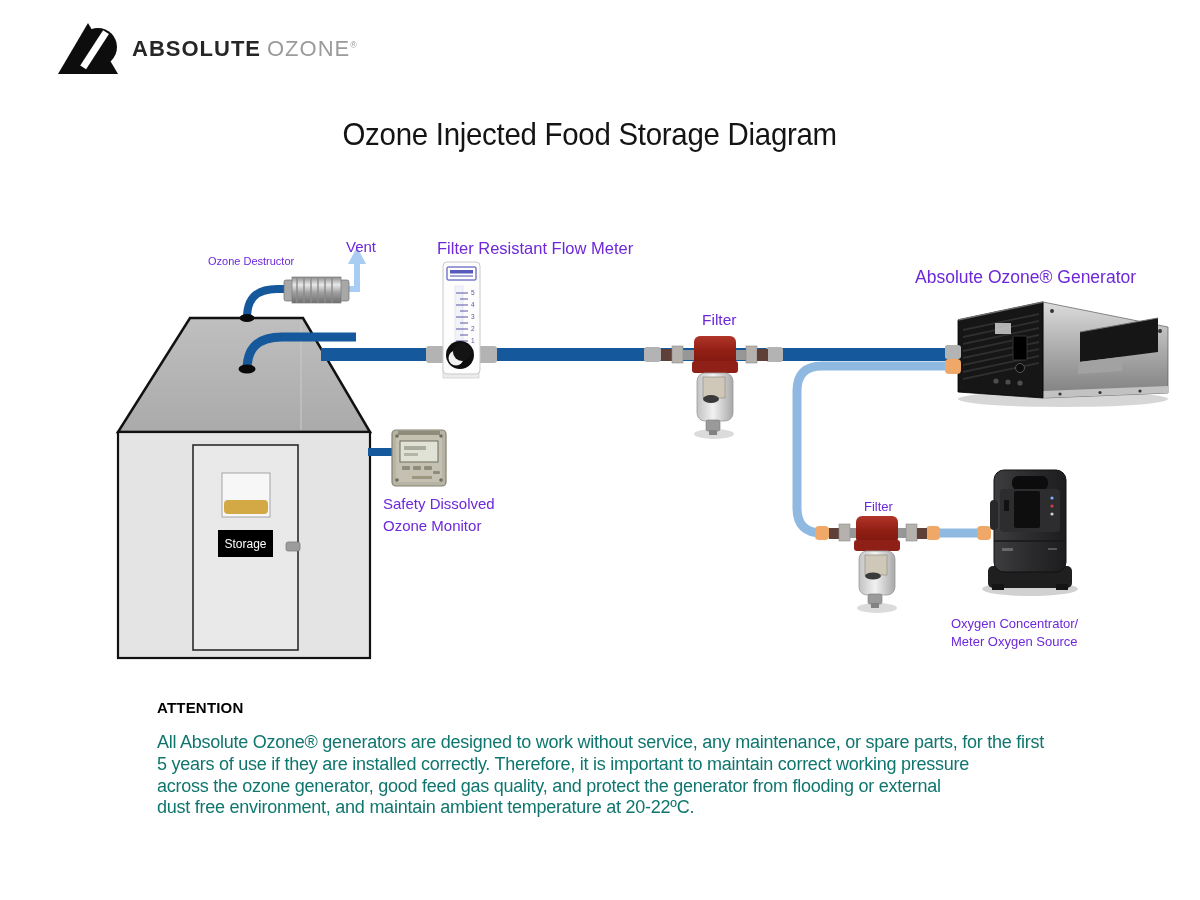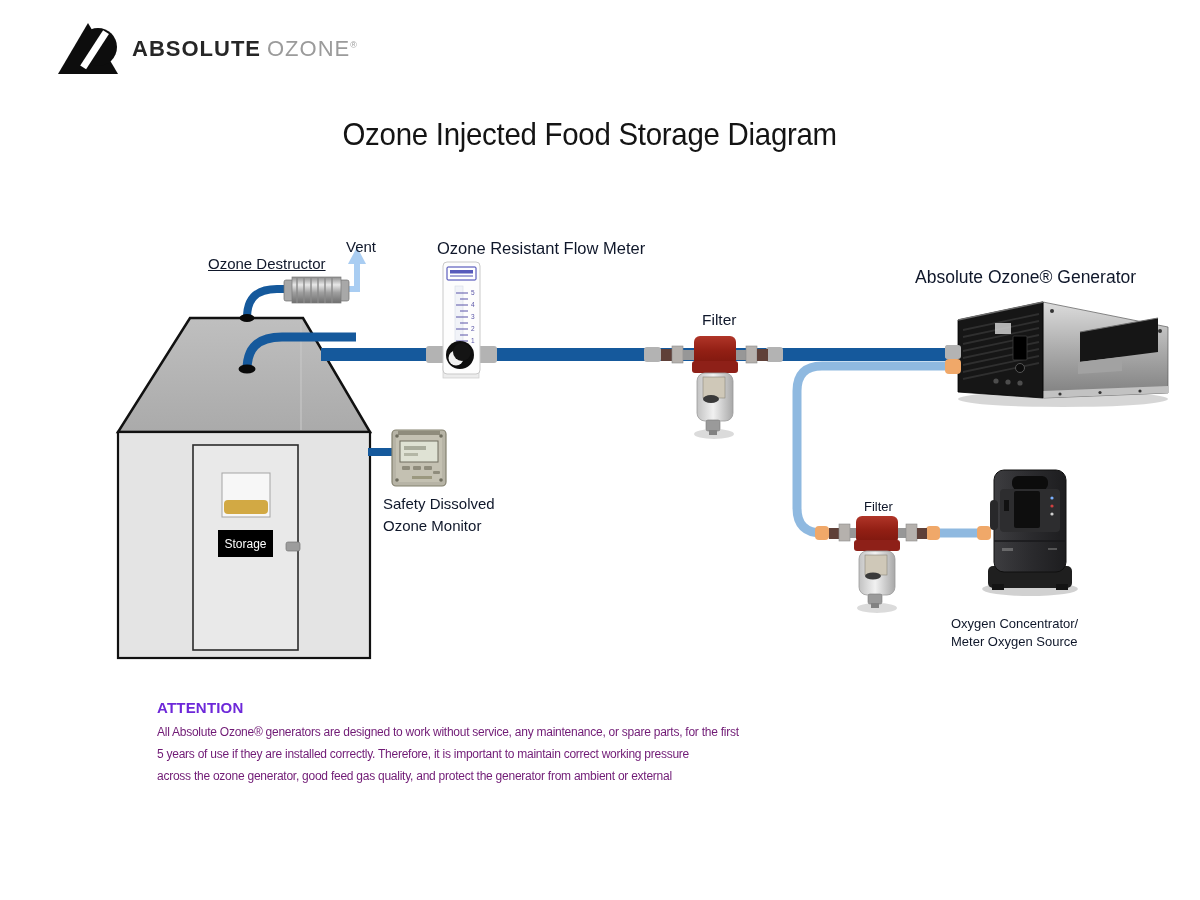--- a/index.html
+++ b/index.html
@@ -1,30 +1,30 @@
 <!DOCTYPE html>
 <html><head>
 <meta charset="utf-8">
 <style>
   html,body{margin:0;padding:0;background:#ffffff;}
   .canvas{position:relative;width:1200px;height:855px;background:#ffffff;overflow:hidden;
           font-family:"Liberation Sans",sans-serif;color:#1f1f1f;}
   .abs{position:absolute;}
-  .lbl{position:absolute;color:#0f172a;white-space:nowrap;}
+  .lbl{position:absolute;color:#6d28d9;white-space:nowrap;}
   .logo-wrap{position:absolute;left:57px;top:22px;display:flex;align-items:center;}
   .logo-text{margin-left:13px;font-size:22px;letter-spacing:1px;white-space:nowrap;}
   .logo-bold{font-weight:bold;color:#262626;}
   .logo-light{font-weight:normal;color:#9b9b9b;margin-left:6px;}
   .logo-reg{font-size:9px;color:#9b9b9b;vertical-align:super;}
   .title{position:absolute;left:0;top:116px;width:1180px;text-align:center;}
   .title span{display:inline-block;font-size:32px;font-weight:400;color:#141414;
               transform:scaleX(0.92);transform-origin:center;letter-spacing:-0.3px;}
   .attention{position:absolute;left:157px;top:699px;width:1040px;}
-  .attention-head{font-size:15px;font-weight:bold;color:#6d28d9;letter-spacing:0.2px;margin-bottom:6px;}
-  .attention-line{font-size:12px;line-height:21.8px;letter-spacing:-0.25px;color:#701a75;white-space:nowrap;}
+  .attention-head{font-size:15px;font-weight:bold;color:#000000;letter-spacing:0.2px;margin-bottom:16px;}
+  .attention-line{font-size:18px;line-height:21.8px;letter-spacing:-0.25px;color:#0f766e;white-space:nowrap;}
   svg text{font-family:"Liberation Sans",sans-serif;}
 </style>
 </head>
 <body>
 
 <div class="canvas">
 
   <div class="logo-wrap">
     <svg width="62" height="54" viewBox="0 0 62 54">
       <polygon points="31,1 61,52 1,52" fill="#0d0d0d"></polygon>
@@ -263,34 +263,35 @@
         <circle cx="397" cy="436" r="1.8"></circle>
           <circle cx="441" cy="436" r="1.8"></circle>
         <circle cx="397" cy="480" r="1.8"></circle>
           <circle cx="441" cy="480" r="1.8"></circle>
       </g>
       <rect x="412" y="476" width="20" height="3" fill="#9b987f"></rect>
     </g>
   </svg>
 
   <div class="lbl" style="left:346px;top:238px;font-size:15px;">Vent</div>
-  <div class="lbl" style="left:208px;top:255px;font-size:15px;text-decoration:underline;">Ozone Destructor</div>
-  <div class="lbl" style="left:437px;top:239px;font-size:16.5px;">Ozone Resistant Flow Meter</div>
+  <div class="lbl" style="left:208px;top:255px;font-size:11px;">Ozone Destructor</div>
+  <div class="lbl" style="left:437px;top:239px;font-size:16.5px;">Filter Resistant Flow Meter</div>
   <div class="lbl" style="left:702px;top:311px;font-size:15.5px;">Filter</div>
   <div class="lbl" style="left:915px;top:267px;font-size:17.5px;">Absolute Ozone® Generator</div>
   <div class="lbl" style="left:383px;top:493px;font-size:15px;line-height:22px;">
     <div>Safety Dissolved</div>
     <div>Ozone Monitor</div>
   </div>
   <div class="lbl" style="left:864px;top:499px;font-size:13px;">Filter</div>
   <div class="lbl" style="left:951px;top:615px;font-size:13px;line-height:18px;">
     <div>Oxygen Concentrator/</div>
     <div>Meter Oxygen Source</div>
   </div>
 
   <div class="attention">
     <div class="attention-head">ATTENTION</div>
     <div class="attention-line">All Absolute Ozone® generators are designed to work without service, any maintenance, or spare parts, for the first</div>
     <div class="attention-line">5 years of use if they are installed correctly. Therefore, it is important to maintain correct working pressure</div>
-    <div class="attention-line">across the ozone generator, good feed gas quality, and protect the generator from ambient or external</div>
+    <div class="attention-line">across the ozone generator, good feed gas quality, and protect the generator from flooding or external</div>
+    <div class="attention-line">dust free environment, and maintain ambient temperature at 20-22ºC.</div>
   </div>
 
 </div>
 
 </body></html>

